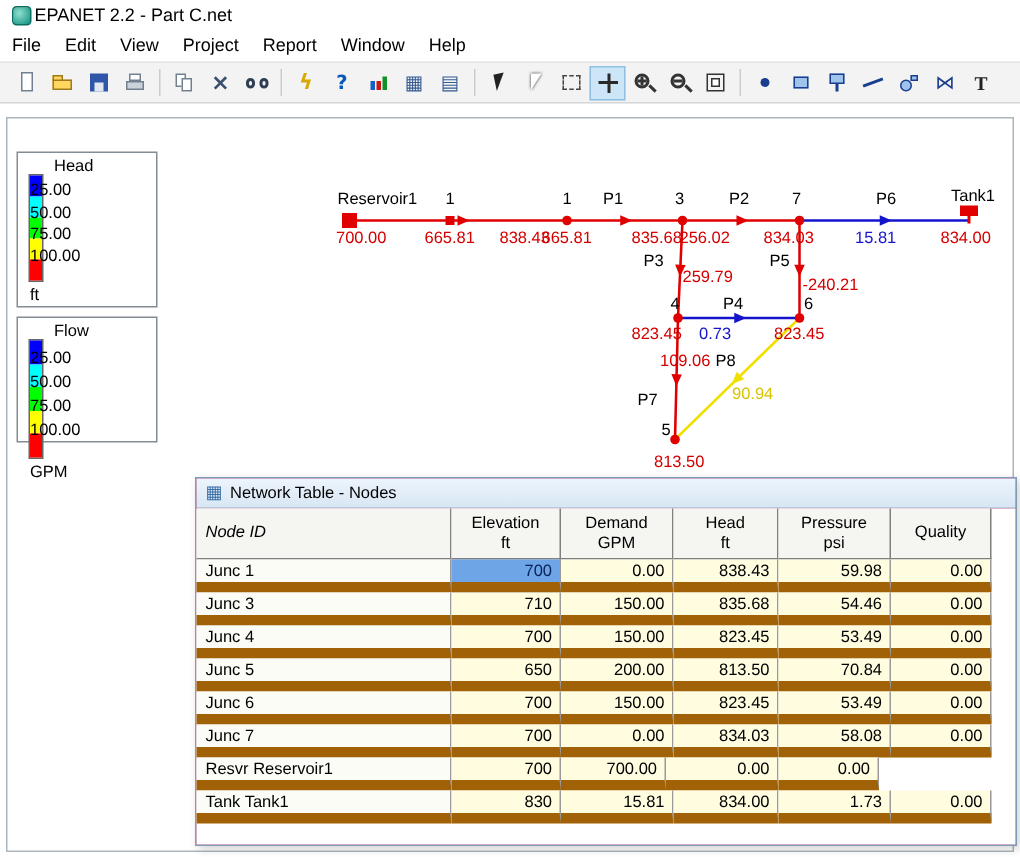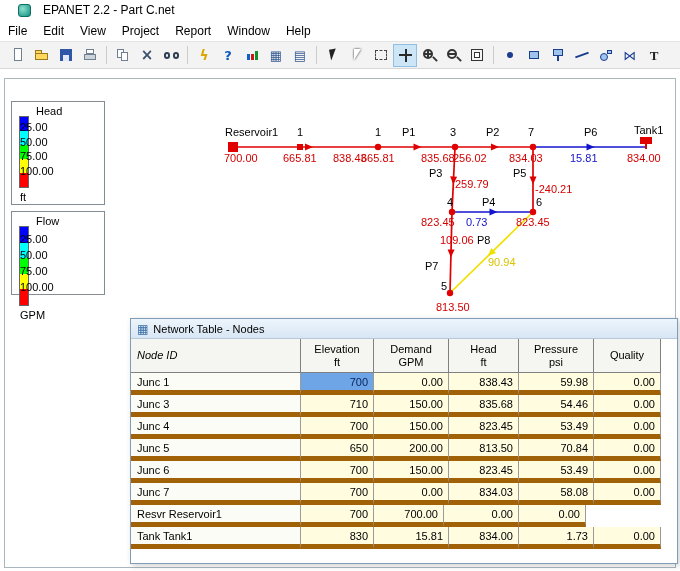--- a/index.html
+++ b/index.html
@@ -1,23 +1,23 @@
 <!DOCTYPE html>
 <html><head>
 <meta charset="utf-8">
 <style>
   *{margin:0;padding:0;box-sizing:border-box}
   html,body{width:680px;height:571px;background:#fff;overflow:hidden;
     font-family:"Liberation Sans",sans-serif;color:#000;position:relative}
 
   
-  .titlebar{height:20px;display:flex;align-items:center;gap:12px;padding-left:18px;font-size:12px;background:#fff}
+  .titlebar{height:20px;display:flex;align-items:center;gap:2px;padding-left:8px;font-size:12px;background:#fff}
   .app-icon{width:13px;height:13px;border-radius:3px;border:1px solid #0a6f63;
     background:radial-gradient(circle at 35% 35%,#8fe0cf,#0f8f7f)}
-  .menubar{height:21px;display:flex;align-items:center;font-size:12px;background:#fff}
+  .menubar{height:21px;display:flex;align-items:flex-start;font-size:12px;background:#fff}
   .menu-item{padding:3px 8px;cursor:default}
   .toolbar{height:28px;display:flex;align-items:center;background:#f3f3f3;
     border-top:1px solid #e4e4e4;border-bottom:1px solid #d7d7d7;padding-left:6px}
   .tbtn{width:24px;height:23px;border:1px solid transparent;background:transparent;
     display:flex;align-items:center;justify-content:center;padding:0}
   .tbtn.active{background:#cde6f7;border-color:#8fbfe2}
   .tsep{width:1px;height:18px;background:#cccccc;margin:0 4px}
 
   
   .i{position:relative;width:17px;height:16px;display:flex;align-items:center;justify-content:center}
@@ -83,21 +83,21 @@
     border:1px solid #7f9db9;box-shadow:2px 2px 6px rgba(0,0,0,.18)}
   .table-titlebar{height:20px;background:linear-gradient(#edf5fc,#d8e6f4);border-bottom:1px solid #b9c9da;
     display:flex;align-items:center;gap:5px;padding-left:6px;font-size:11px}
   .tw-icon::before{content:"▦";font:12px/12px "DejaVu Sans",sans-serif;color:#3a6ea5}
   .grid{position:absolute;left:0;top:20px;right:0;bottom:0;background:#fff;font-size:11px}
   .grid-header{display:flex;height:34px}
   .th{border-right:1px solid #808080;border-bottom:1px solid #808080;background:#f5f5f1;
     display:flex;flex-direction:column;align-items:center;justify-content:center;line-height:13px;flex:none}
   .th.th-id{align-items:flex-start;padding-left:6px}
   .grid-row{display:flex;height:22px}
-  .cell{border-right:1px solid #9a9a9a;border-bottom:5px solid #a16207;display:flex;align-items:center;flex:none;overflow:hidden;white-space:nowrap}
+  .cell{border-right:1px solid #9a9a9a;border-bottom:7px solid #a16207;display:flex;align-items:center;flex:none;overflow:hidden;white-space:nowrap}
   .cell.id{background:#fcfcf7;padding-left:6px}
   .cell.num{background:#fffce0;justify-content:flex-end;padding-right:5px}
   .cell.sel{background:#6ea5e6;color:#06235c}
 </style>
 </head>
 <body>
 
 <div class="titlebar">
   <span class="app-icon"></span>
   <span>EPANET 2.2 - Part C.net</span>

